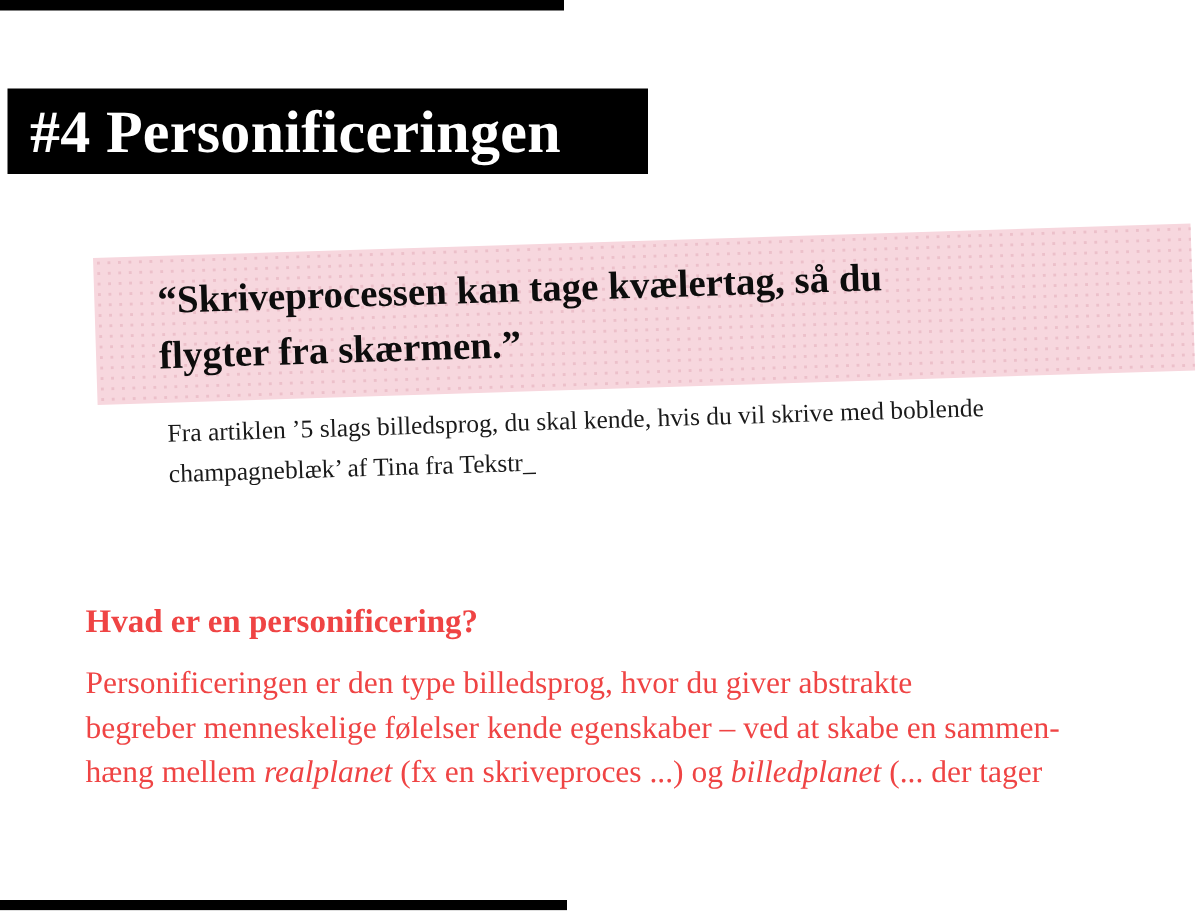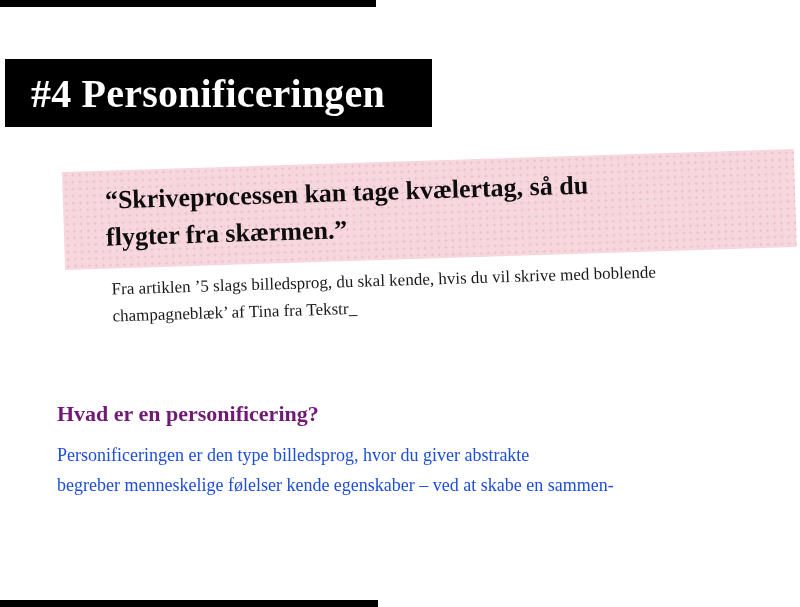--- a/index.html
+++ b/index.html
@@ -19,25 +19,25 @@
     background: #000000;
   }
   .edge-strip.top { top: 0; width: 376px; height: 7px; }
   .edge-strip.bottom { top: 600px; width: 378px; height: 7px; }
 
   .title-bar {
     position: absolute;
     left: 5px;
     top: 59px;
     width: 427px;
-    height: 68px;
+    height: 57px;
     background: #000000;
     display: flex;
     align-items: center;
-    padding-left: 26px;
+    padding-left: 15px;
   }
   .title-bar .title-text {
     color: #ffffff;
     font-size: 40px;
     font-weight: bold;
     white-space: nowrap;
     letter-spacing: 0.2px;
   }
 
   .rotated-group {
@@ -71,30 +71,30 @@
     color: #1a1a1a;
     white-space: nowrap;
   }
 
   .section-heading {
     position: absolute;
     left: 57px;
     top: 401px;
     font-size: 22px;
     font-weight: bold;
-    color: #701a75;
+    color: #ef4444;
     white-space: nowrap;
   }
   .body-paragraph {
     position: absolute;
     left: 57px;
     top: 441px;
-    font-size: 18px;
+    font-size: 21px;
     line-height: 29.5px;
-    color: #1d4ed8;
+    color: #ef4444;
   }
   .body-line { white-space: nowrap; }
   .body-line .it { font-style: italic; }
 </style>
 </head>
 <body>
 
 <div class="slide">
 
   <div class="edge-strip top"></div>
@@ -112,17 +112,18 @@
       <div class="attribution-line">Fra artiklen ’5 slags billedsprog, du skal kende, hvis du vil skrive med boblende</div>
       <div class="attribution-line">champagneblæk’ af Tina fra Tekstr_</div>
     </div>
   </div>
 
   <div class="section-heading">Hvad er en personificering?</div>
 
   <div class="body-paragraph">
     <div class="body-line">Personificeringen er den type billedsprog, hvor du giver abstrakte</div>
     <div class="body-line">begreber menneskelige følelser kende egenskaber – ved at skabe en sammen-</div>
+    <div class="body-line"><span>hæng mellem </span><span class="it">realplanet</span><span> (fx en skriveproces ...) og </span><span class="it">billedplanet</span><span> (... der tager</span></div>
   </div>
 
   <div class="edge-strip bottom"></div>
 
 </div>
 
 </body></html>

